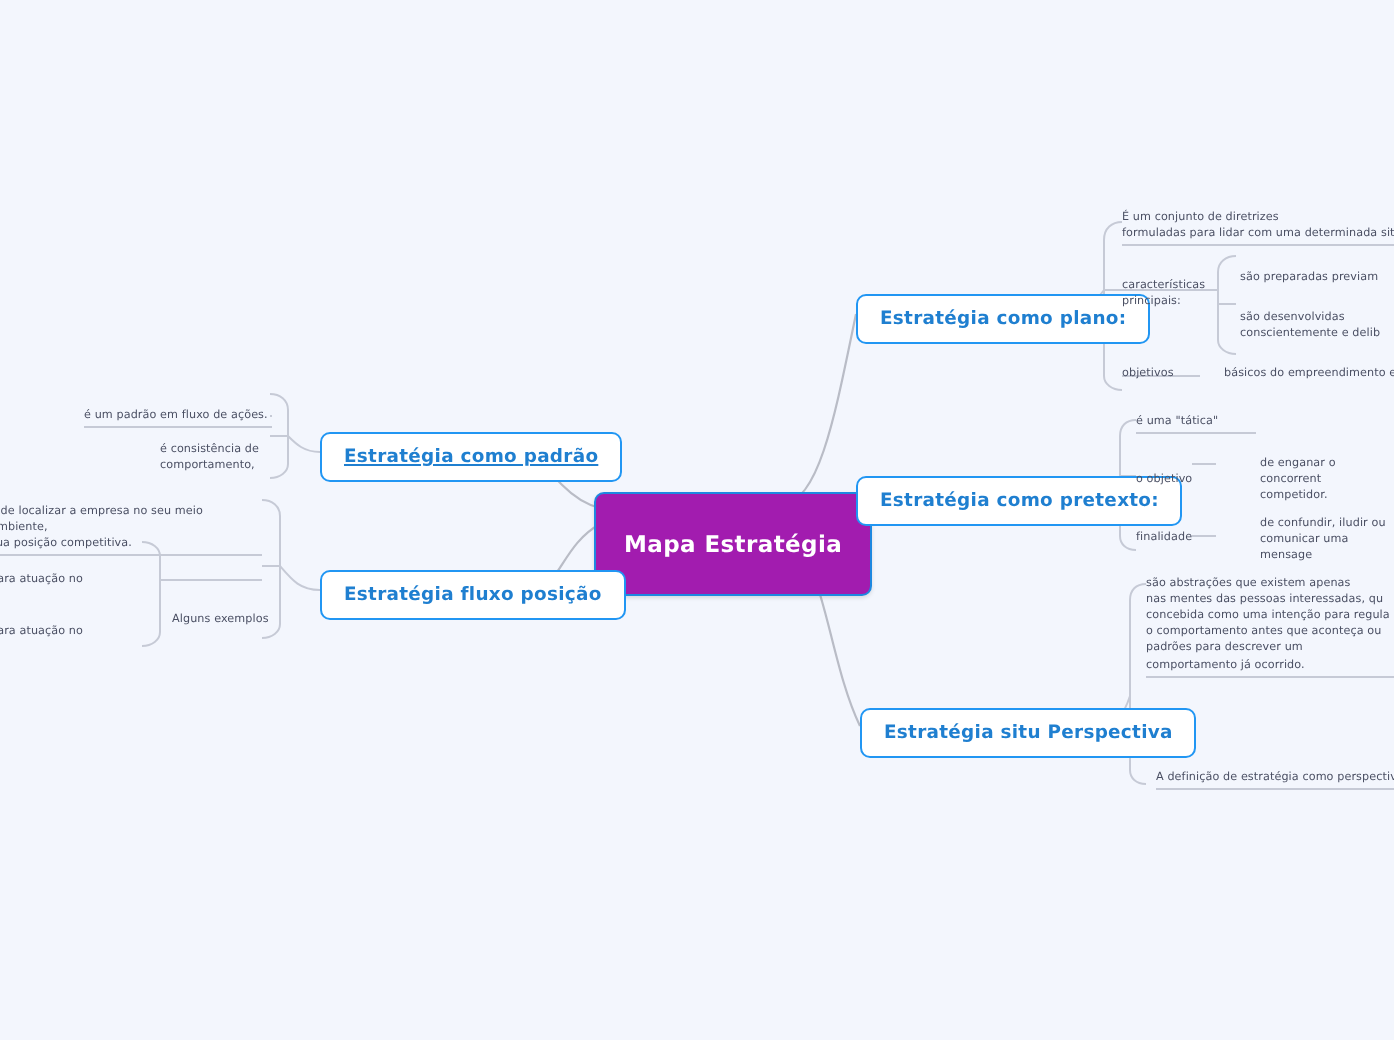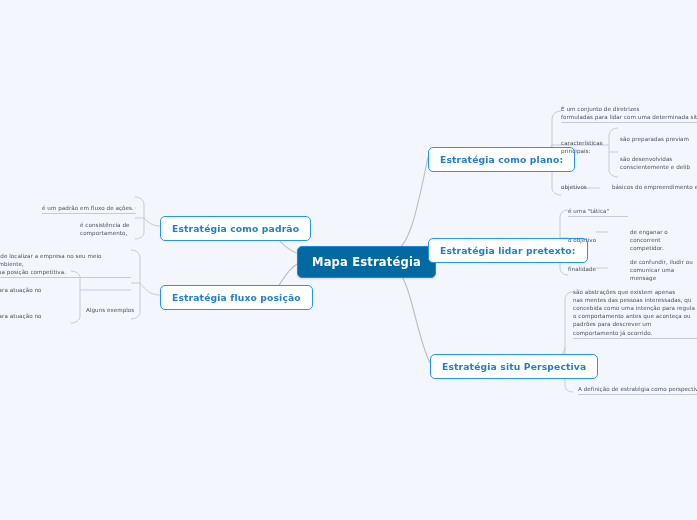--- a/index.html
+++ b/index.html
@@ -9,28 +9,28 @@
     font-family:"DejaVu Sans", sans-serif;
     overflow:hidden;
     position:relative;
   }
   #canvas{position:absolute;inset:0;width:697px;height:520px;}
   .links{position:absolute;left:0;top:0;width:697px;height:520px;pointer-events:none;}
 
   
   .root{
     position:absolute;
-    background:#0369a1;
+    background:#a21caf;
     border:1px solid #1e88e0;
     border-radius:5px;
     color:#ffffff;
     font-weight:bold;
     font-size:11.5px;
     letter-spacing:.2px;
-    padding:8px 14px;
+    padding:18px 14px;
     white-space:nowrap;
     box-shadow:0 1px 2px rgba(0,0,0,.12);
   }
 
   
   .branch{
     position:absolute;
     background:#ffffff;
     border:1.3px solid #2196f3;
     border-radius:5px;
@@ -135,21 +135,21 @@
   <div class="leaf" style="left:620px;top:135px;width:80px;">são preparadas previam</div>
 
   <div class="leaf" style="left:620px;top:155px;width:80px;">são desenvolvidas
 conscientemente e delib</div>
 
   <div class="leaf" style="left:561px;top:183px;width:45px;">objetivos</div>
 
   <div class="leaf" style="left:612px;top:183px;width:88px;">básicos do empreendimento e</div>
 
   <div class="branch" style="left:428px;top:238px;">
-    <span>Estratégia lidar pretexto:</span>
+    <span>Estratégia como pretexto:</span>
   </div>
 
   <div class="leaf u" style="left:568px;top:207px;width:60px;">é uma "tática"</div>
 
   <div class="leaf" style="left:568px;top:236px;width:45px;">o objetivo</div>
 
   <div class="leaf" style="left:630px;top:228px;width:70px;">de enganar o concorrent
 competidor.</div>
 
   <div class="leaf" style="left:568px;top:265px;width:45px;">finalidade</div>
@@ -163,21 +163,21 @@
 
   <div class="leaf u" style="left:573px;top:288px;width:130px;">são abstrações que existem apenas
 nas mentes das pessoas interessadas, qu
 concebida como uma intenção para regula
 o comportamento antes que aconteça ou 
 padrões para descrever um
 comportamento já ocorrido.</div>
 
   <div class="leaf u" style="left:578px;top:385px;width:125px;">A definição de estratégia como perspectiv</div>
 
-  <div class="branch" style="left:160px;top:216px;">
+  <div class="branch" style="left:160px;top:216px;text-decoration:underline;">
     <span>Estratégia como padrão</span>
   </div>
 
   <div class="leaf u" style="left:42px;top:204px;width:94px;text-align:left;">é um padrão em fluxo de ações.</div>
 
   <div class="leaf" style="left:80px;top:221px;width:56px;">é consistência de
 comportamento,</div>
 
   <div class="branch" style="left:160px;top:285px;">
     <span>Estratégia fluxo posição</span>

